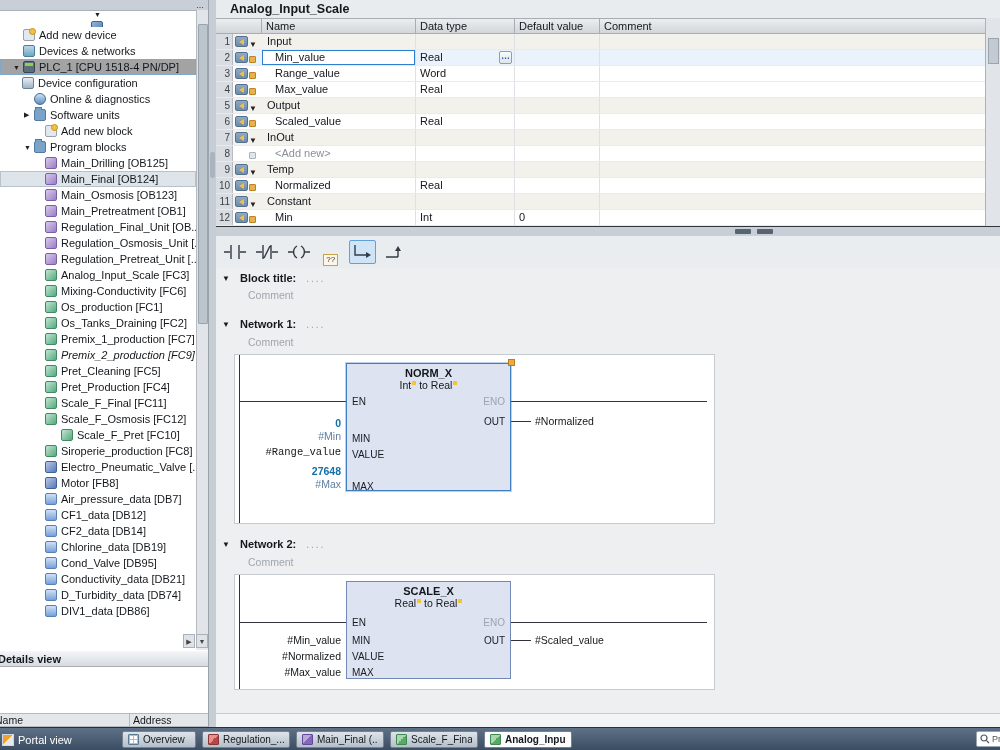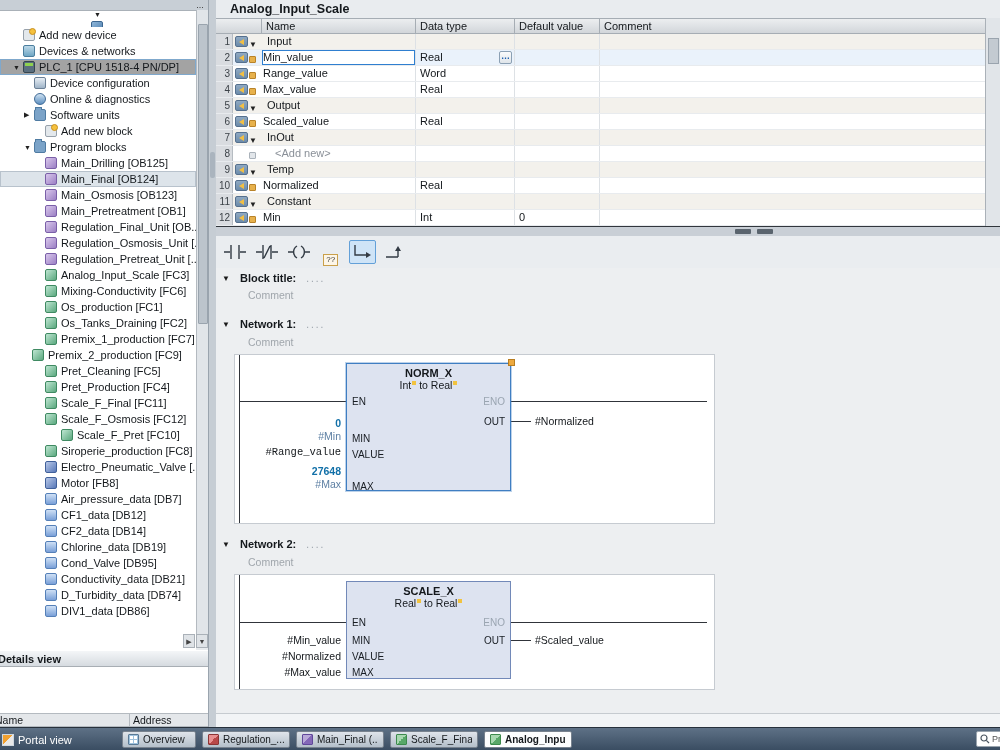--- a/index.html
+++ b/index.html
@@ -62,21 +62,21 @@
   .tvthumb{position:absolute;left:2px;top:20px;width:11px;height:26px;background:#c3cad1;border:1px solid #9aa4ae;}
   .if-rows{left:0;top:34px;width:769px;}
   .if-row{display:flex;height:16px;background:#fff;border-bottom:1px solid #e8ebee;}
   .if-row.section{background:#f3f1ec;}
   .if-row.selected{background:#eaf2fb;}
   .cell{display:block;overflow:hidden;white-space:nowrap;line-height:15px;font-size:11px;}
   .gutter{width:17px;background:#d9dce0;border-right:1px solid #b6bcc2;color:#3c4248;font-size:10px;text-align:right;padding-right:2px;}
   .iconc{width:16px;text-align:center;padding-top:2px;}
   .bulletc{width:13px;padding-top:3px;font-size:8px;color:#222;}
   .namec{width:154px;border-right:1px solid #dde1e5;padding-left:5px;}
-  .varname{padding-left:1px;}
+  .varname{padding-left:13px;}
   .addname{padding-left:13px;color:#8a9098;}
   .dtc{width:99px;border-right:1px solid #dde1e5;padding-left:4px;position:relative;}
   .defc{width:85px;border-right:1px solid #dde1e5;padding-left:4px;}
   .commc{flex:1;}
   .if-row.selected .namec{box-shadow:inset 0 0 0 1px #2f7fd0;background:#fff;}
   .rowicon{display:inline-block;width:13px;height:11px;background:linear-gradient(#8fa9c2,#6d8cab);
         border:1px solid #55708e;border-radius:2px;position:relative;}
   .rowicon::after{content:'';position:absolute;left:3px;top:2px;border-top:3px solid transparent;
         border-bottom:3px solid transparent;border-right:5px solid #f2bf44;}
   .bullet{display:inline-block;width:7px;height:7px;background:#e7b14c;border:1px solid #b9832a;border-radius:1px;}
@@ -159,21 +159,21 @@
       <div class="tree-row" style="padding-left: 13px;">
         <span class="tree-arrow"></span>
         <span class="tree-icon ti-network"></span>
         <span class="tree-label">Devices &amp; networks</span>
       </div>
       <div class="tree-row sel1" style="padding-left: 13px;">
         <span class="tree-arrow">▼</span>
         <span class="tree-icon ti-plc"></span>
         <span class="tree-label">PLC_1 [CPU 1518-4 PN/DP]</span>
       </div>
-      <div class="tree-row" style="padding-left: 24px;">
+      <div class="tree-row" style="padding-left: 12px;">
         <span class="tree-arrow"></span>
         <span class="tree-icon ti-config"></span>
         <span class="tree-label">Device configuration</span>
       </div>
       <div class="tree-row" style="padding-left: 24px;">
         <span class="tree-arrow"></span>
         <span class="tree-icon ti-diag"></span>
         <span class="tree-label">Online &amp; diagnostics</span>
       </div>
       <div class="tree-row" style="padding-left: 24px;">
@@ -244,21 +244,21 @@
       <div class="tree-row" style="padding-left: 35px;">
         <span class="tree-arrow"></span>
         <span class="tree-icon ti-fc"></span>
         <span class="tree-label">Os_Tanks_Draining [FC2]</span>
       </div>
       <div class="tree-row" style="padding-left: 35px;">
         <span class="tree-arrow"></span>
         <span class="tree-icon ti-fc"></span>
         <span class="tree-label">Premix_1_production [FC7]</span>
       </div>
-      <div class="tree-row" style="padding-left: 22px;">
+      <div class="tree-row" style="padding-left: 35px; font-style: italic;">
         <span class="tree-arrow"></span>
         <span class="tree-icon ti-fc"></span>
         <span class="tree-label">Premix_2_production [FC9]</span>
       </div>
       <div class="tree-row" style="padding-left: 35px;">
         <span class="tree-arrow"></span>
         <span class="tree-icon ti-fc"></span>
         <span class="tree-label">Pret_Cleaning [FC5]</span>
       </div>
       <div class="tree-row" style="padding-left: 35px;">

